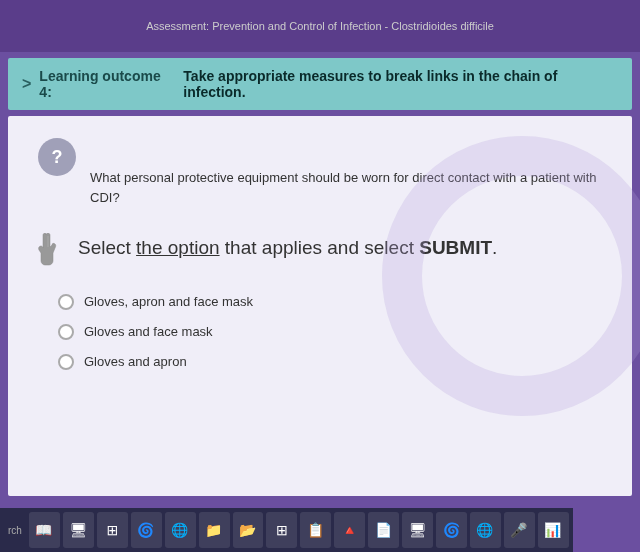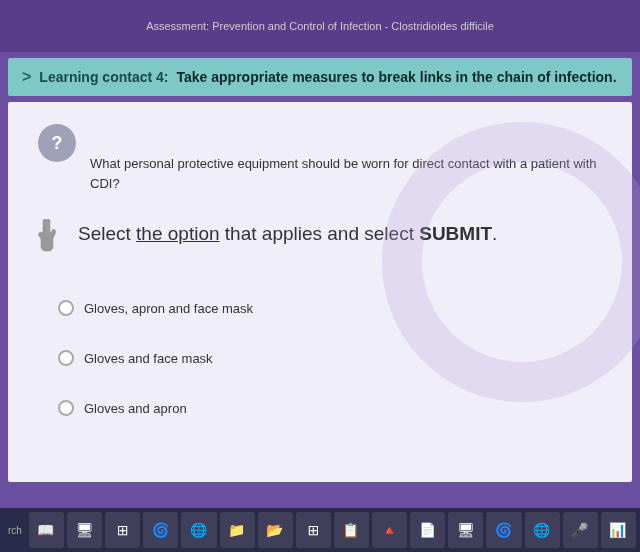--- a/index.html
+++ b/index.html
@@ -124,44 +124,43 @@
 
     
     .options-list {
       margin-left: 20px;
       display: flex;
       flex-direction: column;
       gap: 14px;
     }
     .option-item {
       display: flex;
-      align-items: center;
+      align-items: flex-start;
       gap: 10px;
       cursor: pointer;
-      margin-top: 20px;
     }
     .radio-circle {
       width: 16px;
       height: 16px;
       border-radius: 50%;
       border: 2px solid #aaa;
       background: white;
       flex-shrink: 0;
     }
     .option-label {
       font-size: 13px;
       color: #333;
     }
 
     
     .taskbar {
       position: absolute;
       bottom: 0;
       left: 0;
-      width: 640px;
+      width: 573px;
       height: 44px;
       background: #2a2a4a;
       display: flex;
       align-items: center;
       padding: 0 4px;
       gap: 3px;
     }
     .taskbar-item {
       width: 36px;
       height: 36px;
@@ -182,21 +181,21 @@
   </style>
 </head>
 <body>
 
 <div class="top-bar">
   <span>Assessment: Prevention and Control of Infection - Clostridioides difficile</span>
 </div>
 
 <div class="learning-banner">
   <span class="banner-arrow">&gt;</span>
-  <span class="banner-label">Learning contact 4:</span>
+  <span class="banner-label">Learning outcome 4:</span>
   <span class="banner-text">Take appropriate measures to break links in the chain of infection.</span>
 </div>
 
 <div class="main-content">
   <div class="watermark"></div>
 
   <div class="question-row">
     <div class="question-icon">?</div>
     <div class="question-text">What personal protective equipment should be worn for direct contact with a patient with CDI?</div>
   </div>

